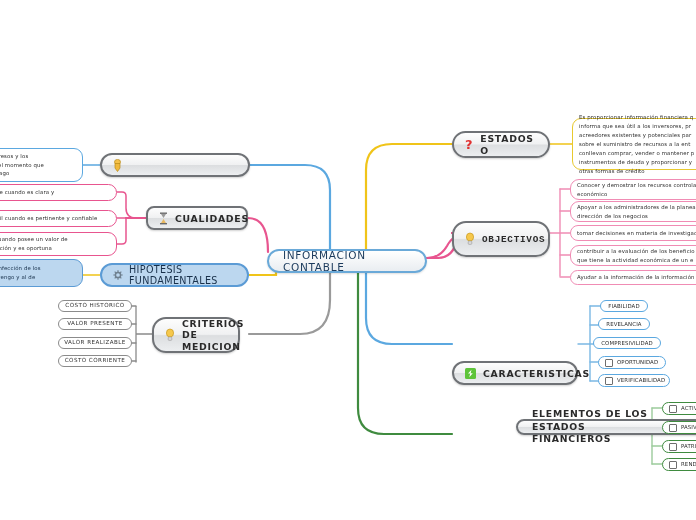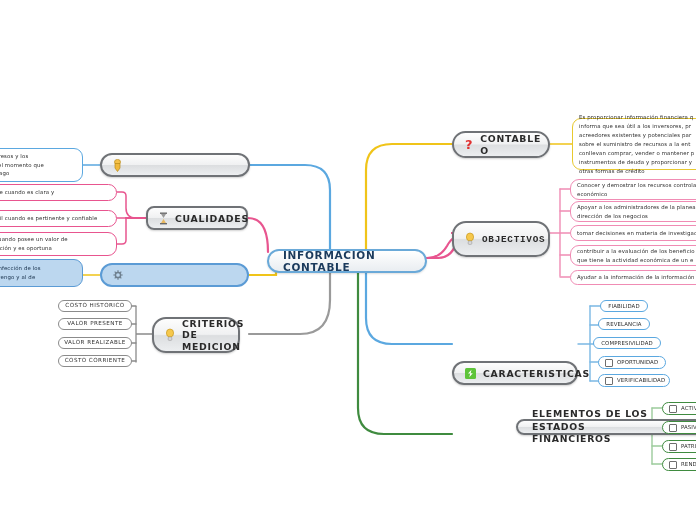--- a/index.html
+++ b/index.html
@@ -8,21 +8,21 @@
   #canvas{position:relative;width:696px;height:520px;overflow:hidden;}
   svg#wires{position:absolute;left:0;top:0;width:696px;height:520px;}
 
   .node{position:absolute;box-sizing:border-box;display:flex;align-items:center;}
 
   
   .center{
     border:2px solid #6aa9d8;border-radius:13px;
     background:linear-gradient(to bottom,#ffffff 0%,#f3f5f7 55%,#e9edf1 100%);
     padding:0 14px;height:24px;justify-content:center;
-    font-size:10.5px;font-weight:bold;letter-spacing:.7px;color:#1b3a5c;
+    font-size:10.5px;font-weight:normal;letter-spacing:.7px;color:#1b3a5c;
     box-shadow:0 1px 2px rgba(0,0,0,.13);
   }
 
   
   .grey{
     border:2px solid #6f7276;border-radius:14px;
     background:linear-gradient(to bottom,#fdfdfd 0%,#f0f1f2 48%,#dcdee0 52%,#eceef0 100%);
     box-shadow:0 1px 2px rgba(0,0,0,.18);
     padding:0 11px;font-size:9.3px;font-weight:bold;letter-spacing:.75px;color:#2a2a2a;
   }
@@ -153,20 +153,21 @@
   <div class="node bluefill" style="left:100px;top:263px;width:149px;height:24px;">
     <span class="ico">
       <svg width="10" height="10" viewBox="0 0 10 10">
         <circle cx="5" cy="5" r="2.6" fill="none" stroke="#6e7f8e" stroke-width="1.5"></circle>
         <g stroke="#6e7f8e" stroke-width="1.2">
           <path d="M5 0.3 v1.6 M5 8.1 v1.6 M0.3 5 h1.6 M8.1 5 h1.6"></path>
           <path d="M1.7 1.7 l1.1 1.1 M7.2 7.2 l1.1 1.1 M8.3 1.7 l-1.1 1.1 M2.8 7.2 l-1.1 1.1"></path>
         </g>
       </svg>
     </span>
+    <span>HIPOTESIS FUNDAMENTALES</span>
   </div>
   <div class="node leaf bluefilled multi" style="left:-22px;top:259px;width:105px;height:28px;">
     <span class="txt">la confección de los
 e devengo y al de</span>
   </div>
 
   <div class="node grey" style="left:152px;top:317px;width:88px;height:36px;">
     <span class="ico">
       <svg width="10" height="14" viewBox="0 0 10 14">
         <ellipse cx="5" cy="5" rx="3.6" ry="4" fill="#f6c84c" stroke="#c8981c" stroke-width=".7"></ellipse>
@@ -187,21 +188,21 @@
     <span>VALOR REALIZABLE</span>
   </div>
   <div class="node leaf grey" style="left:58px;top:355px;width:74px;height:12px;">
     <span>COSTO CORRIENTE</span>
   </div>
 
   <div class="node grey" style="left:452px;top:131px;width:98px;height:27px;">
     <span class="ico">
       <span style="color:#e03131;font-size:13px;font-weight:bold;line-height:1;">?</span>
     </span>
-    <span class="txt" style="line-height:1.2">CONTABLE
+    <span class="txt" style="line-height:1.2">ESTADOS
 O</span>
   </div>
   <div class="node leaf yellow multi tall" style="left:572px;top:118px;width:135px;height:52px;">
     <span class="txt">Es proporcionar información financiera q
 informa que sea útil a los inversores, pr
 acreedores existentes y potenciales par
 sobre el suministro de recursos a la ent
 conllevan comprar, vender o mantener p
 instrumentos de deuda y proporcionar y
 otras formas de crédito</span>

